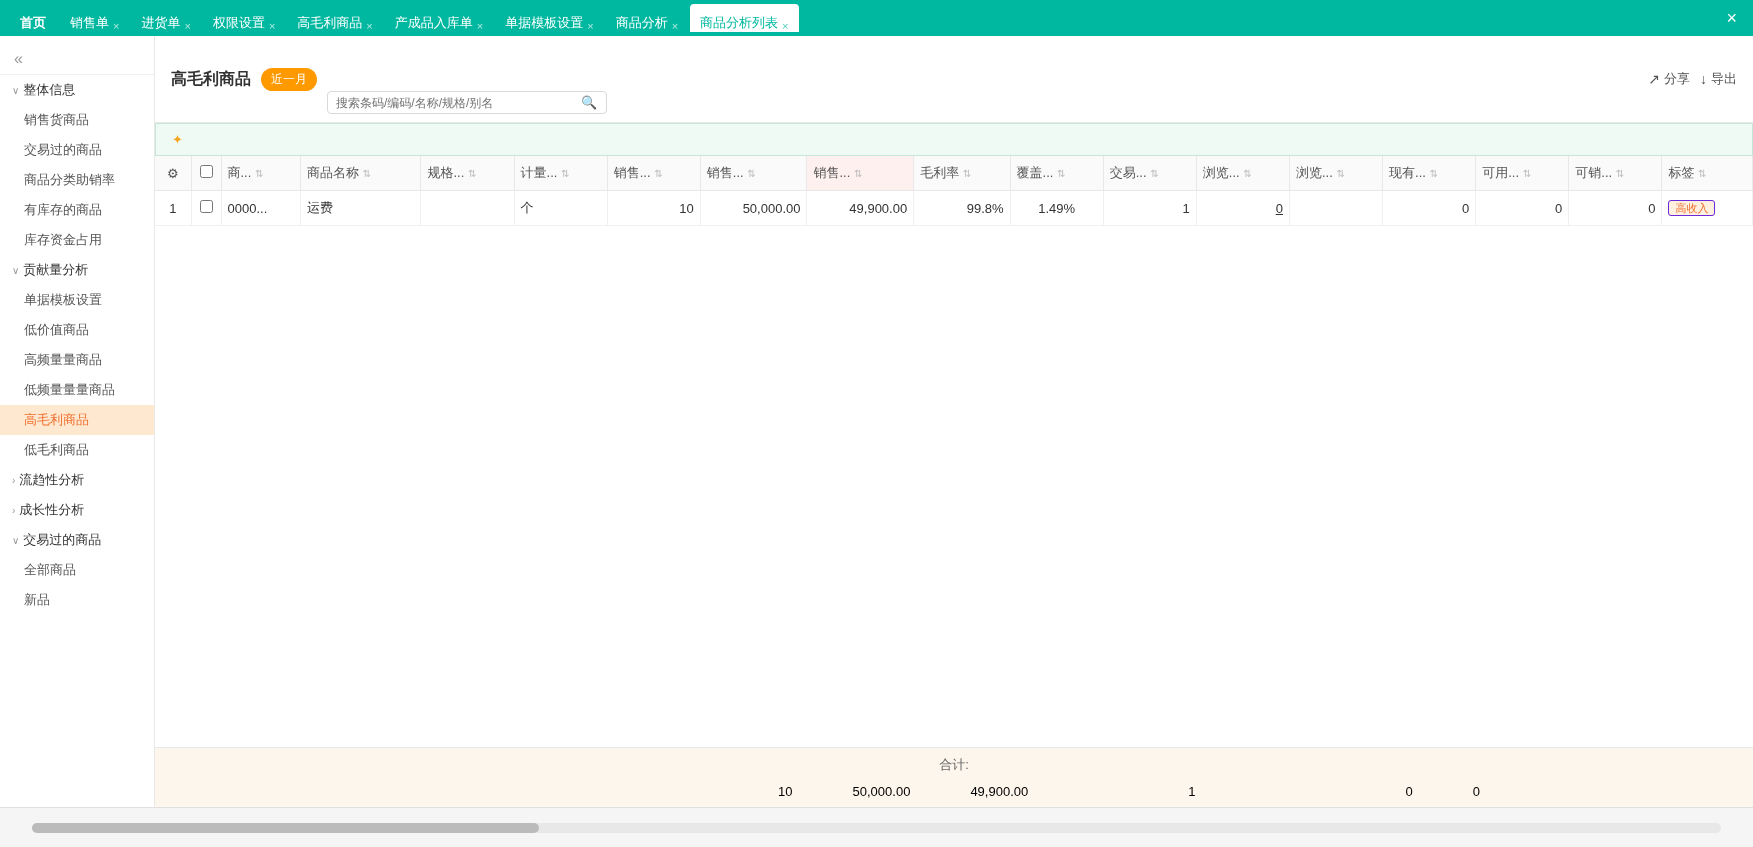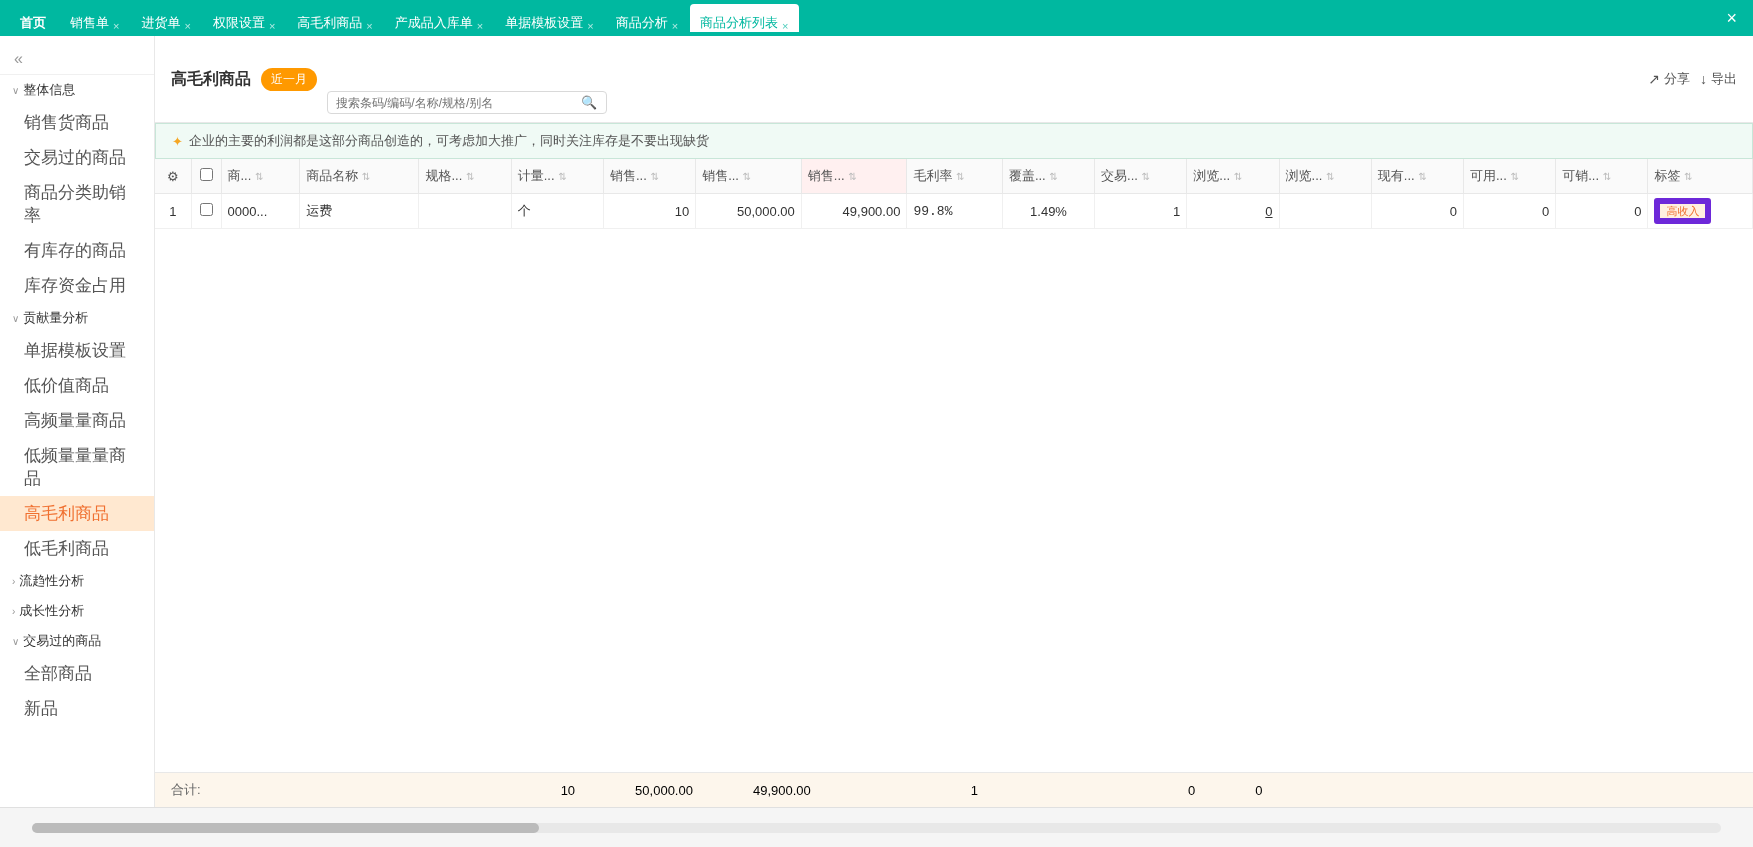--- a/index.html
+++ b/index.html
@@ -56,21 +56,21 @@
       padding: 6px 12px;
       font-size: 13px;
       color: #333;
       cursor: pointer;
       gap: 4px;
     }
     .sidebar-item {
       padding: 6px 12px 6px 24px;
       color: #555;
       cursor: pointer;
-      font-size: 17px;
+      font-size: 13px;
     }
     .sidebar-item.active { background: #ffe8d0; color: #f07030; }
     .sidebar-collapse-icon {
       cursor: pointer;
       color: #999;
       font-size: 16px;
       padding: 2px 6px;
     }
 
     
@@ -178,21 +178,21 @@
     tbody tr { border-bottom: 1px solid #f0f0f0; }
     tbody td {
       padding: 8px 6px;
       color: #333;
       border-right: 1px solid #f0f0f0;
       white-space: nowrap;
     }
     .tag-high-income {
       background: #fff0e0;
       color: #f07030;
-      border: 6px solid #6d28d9;
+      border: 1px solid #6d28d9;
       border-radius: 3px;
       padding: 1px 6px;
       font-size: 11px;
       font-family: Liberation Serif, serif;
     }
     .link-underline {
       text-decoration: underline;
       color: #333;
       cursor: pointer;
     }
@@ -200,20 +200,21 @@
 
     
     .table-footer {
       background: #fdf6ec;
       border-top: 1px solid #e8e8e8;
       padding: 8px 16px;
       display: flex;
       align-items: center;
       gap: 10px;
       font-size: 13px;
+      flex-direction: column;
     }
     .footer-label { color: #666; }
     .footer-values {
       display: flex;
       gap: 60px;
       flex: 1;
     }
 
     
     .bottom-bar {
@@ -348,21 +349,20 @@
         </div>
         <div class="action-btn">
           <span style="font-size:14px;">↓</span>
           <span>导出</span>
         </div>
       </div>
     </div>
 
     <div class="notice-bar">
       <span class="notice-icon">✦</span>
-      <span>企业的主要的利润都是这部分商品创造的，可考虑加大推广，同时关注库存是不要出现缺货</span>
     </div>
 
     <div class="table-container">
       <table>
         <thead>
           <tr>
             <th style="width:36px; text-align:center;">
               <span style="cursor:pointer;">⚙</span>
             </th>
             <th class="checkbox-col">
@@ -423,21 +423,21 @@
         <tr>
       <td style="text-align:center;">1</td>
       <td style="text-align:center;"><input type="checkbox" style=""></td>
       <td>0000...</td>
       <td>运费</td>
       <td></td>
       <td>个</td>
       <td style="text-align:right;">10</td>
       <td style="text-align:right;">50,000.00</td>
       <td style="text-align:right;">49,900.00</td>
-      <td style="font-family:Liberation Mono, monospace;">99.8%</td>
+      <td style="text-align:right;">99.8%</td>
       <td style="text-align:center;">1.49%</td>
       <td style="text-align:right;">1</td>
       <td style="text-align:right;"><span class="link-underline">0</span></td>
       <td style="text-align:right;"></td>
       <td style="text-align:right;">0</td>
       <td style="text-align:right;">0</td>
       <td style="text-align:right;">0</td>
       <td><span class="tag-high-income">高收入</span></td>
     </tr>
           </tbody>

